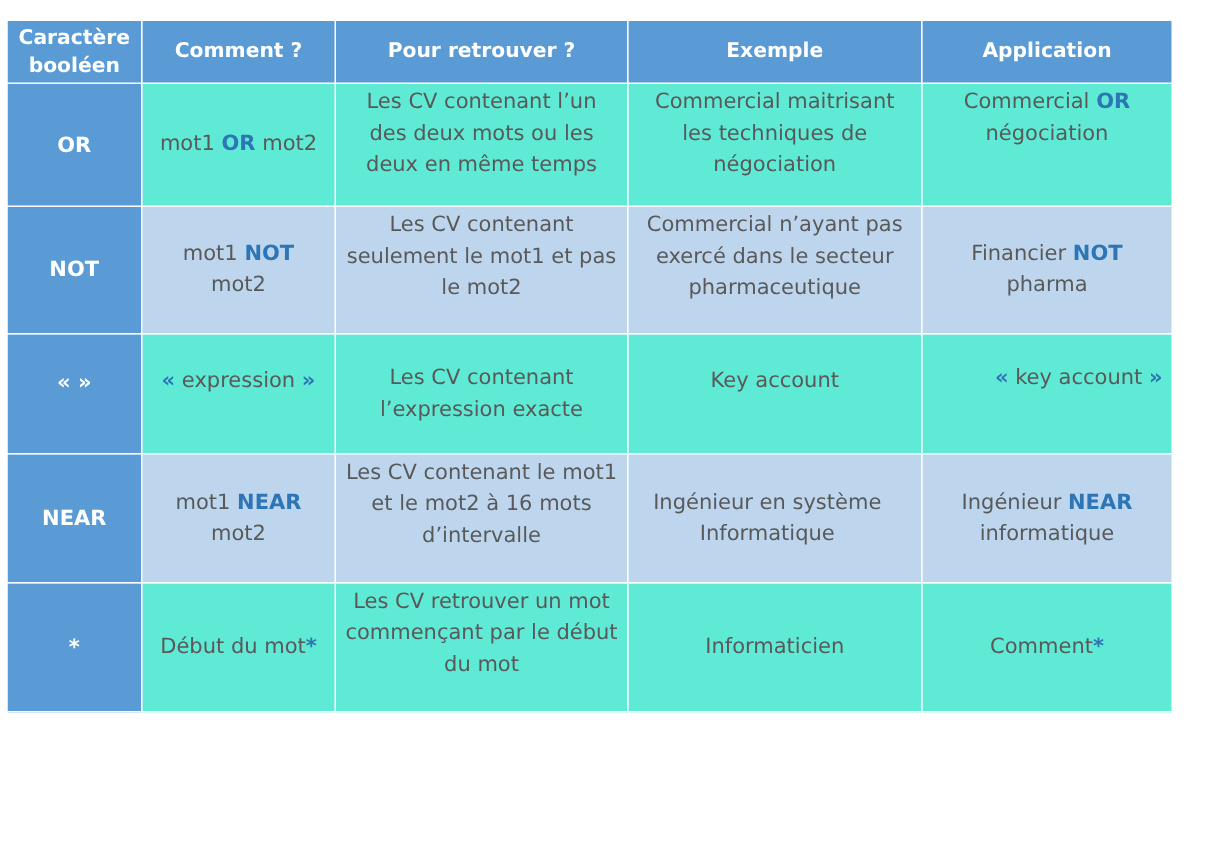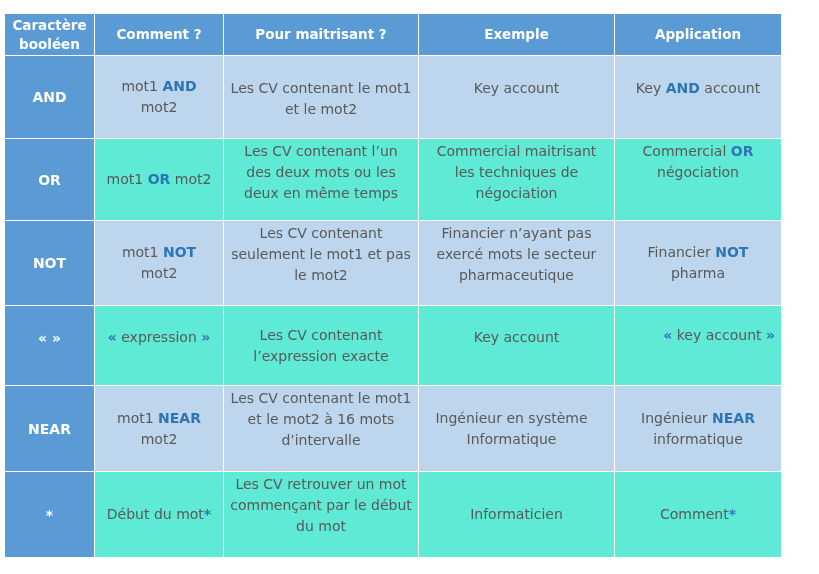--- a/index.html
+++ b/index.html
@@ -78,48 +78,41 @@
     <col class="col1">
         <col class="col2">
         <col class="col3">
         <col class="col4">
         <col class="col5">
   </colgroup>
   <thead>
     <tr>
       <th>Caractère booléen</th>
       <th>Comment ?</th>
-      <th>Pour maitrisant ?</th>
+      <th>Pour retrouver ?</th>
       <th>Exemple</th>
       <th>Application</th>
     </tr>
   </thead>
   <tbody>
 
-    <tr class="odd r1">
-      <th>AND</th>
-      <td><span>mot1 </span><span class="kw">AND</span><br><span>mot2</span></td>
-      <td class="top" style="vertical-align:top;padding-top:22px;">Les CV contenant le mot1 et le mot2</td>
-      <td class="top" style="padding-top:22px;">Key account</td>
-      <td class="top" style="padding-top:22px;"><span>Key </span><span class="kw">AND</span><span> account</span></td>
-    </tr>
 
     <tr class="even r2">
       <th>OR</th>
       <td><span>mot1 </span><span class="kw">OR</span><span> mot2</span></td>
       <td class="top">Les CV contenant l’un des deux mots ou les deux en même temps</td>
       <td class="top">Commercial maitrisant les techniques de négociation</td>
       <td class="top"><span>Commercial </span><span class="kw">OR</span><br><span>négociation</span></td>
     </tr>
 
     <tr class="odd r3">
       <th>NOT</th>
       <td><span>mot1 </span><span class="kw">NOT</span><br><span>mot2</span></td>
       <td class="top">Les CV contenant seulement le mot1 et pas le mot2</td>
-      <td class="top">Financier n’ayant pas exercé mots le secteur pharmaceutique</td>
+      <td class="top">Commercial n’ayant pas exercé dans le secteur pharmaceutique</td>
       <td><span>Financier </span><span class="kw">NOT</span><br><span>pharma</span></td>
     </tr>
 
     <tr class="even r4">
       <th style="padding-bottom:16px;">« »</th>
       <td style="padding-bottom:16px;"><span class="kw">«</span><span> expression </span><span class="kw">»</span></td>
       <td style="padding-left:24px;padding-right:24px;">Les CV contenant l’expression exacte</td>
       <td style="padding-bottom:16px;">Key account</td>
       <td style="padding-bottom:20px;text-align:right;"><span class="kw">«</span><span> key account </span><span class="kw">»</span></td>
     </tr>

